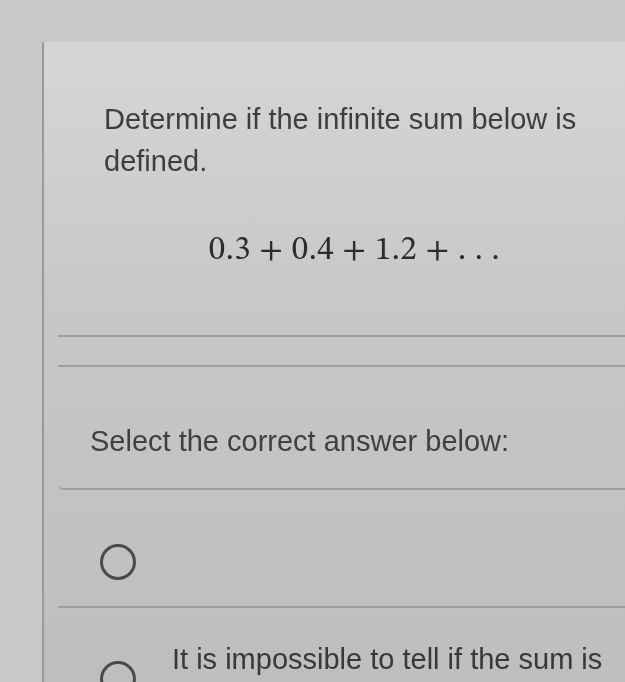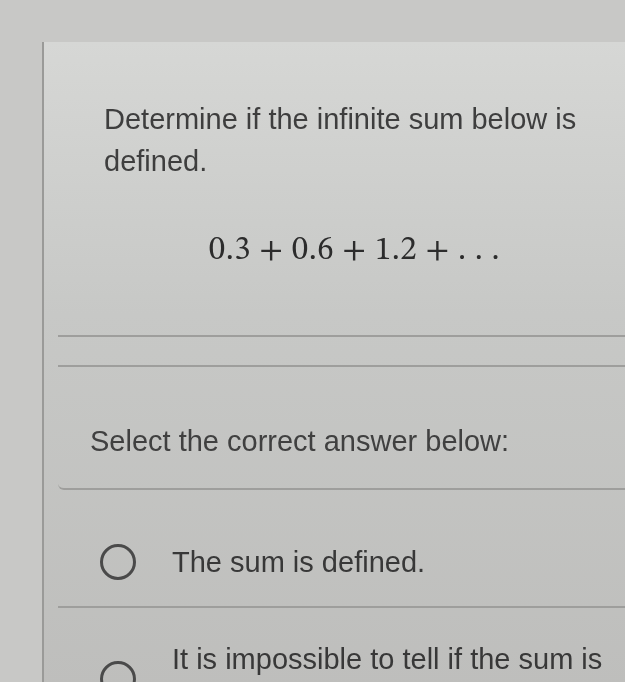--- a/index.html
+++ b/index.html
@@ -78,30 +78,29 @@
     line-height: 1.35;
   }
 </style>
 </head>
 <body>
 
 <div class="container">
 
   <div class="question-block">
     <div class="question-text">Determine if the infinite sum below is defined.</div>
-    <div class="equation">0.3 + 0.6 + 1.2 + . . .</div>
+    <div class="equation">0.3 + 0.4 + 1.2 + . . .</div>
   </div>
 
   <div class="gap"></div>
 
   <div class="instruction">Select the correct answer below:</div>
 
   <div class="option">
     <span class="radio"></span>
-    <span class="option-label">The sum is defined.</span>
   </div>
 
 
   <div class="option">
     <span class="radio"></span>
     <span class="option-label">It is impossible to tell if the sum is defined.</span>
   </div>
 
 </div>
 

